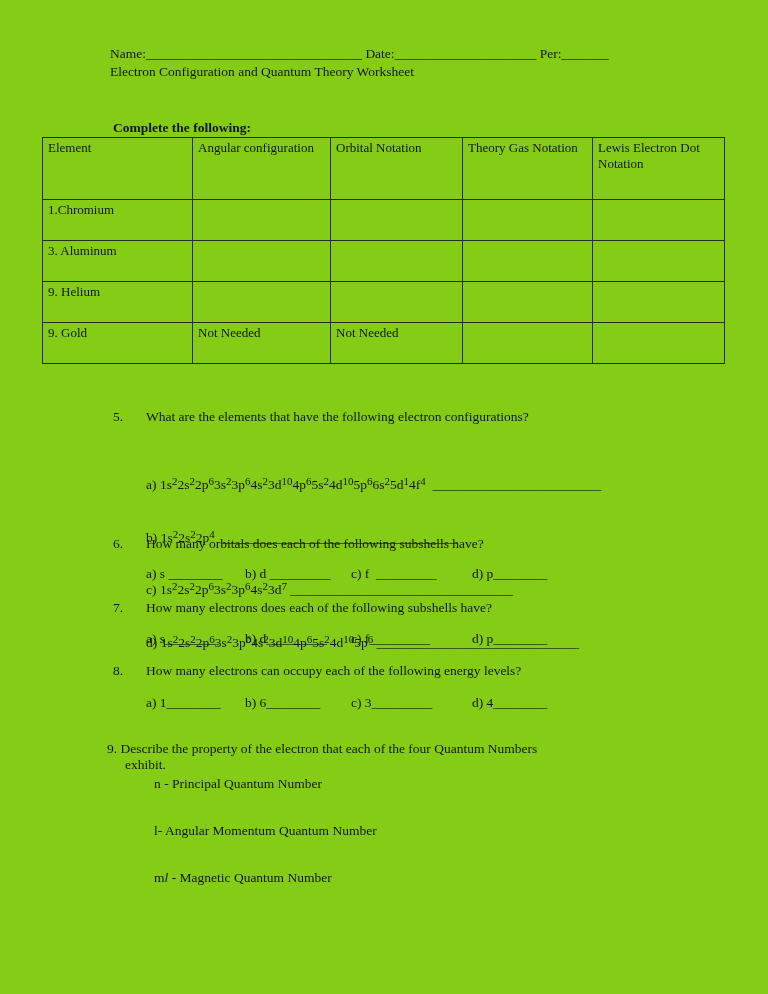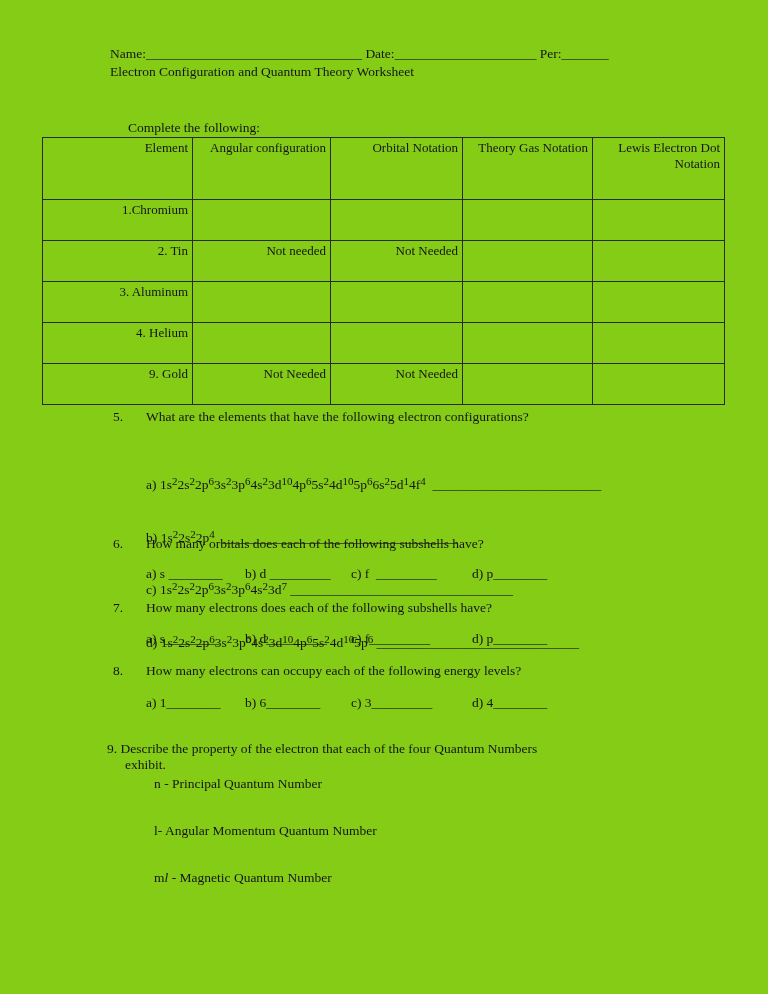--- a/index.html
+++ b/index.html
@@ -13,33 +13,33 @@
     font-size: 13.5px;
     overflow: hidden;
   }
   .abs { position: absolute; }
 
   
   .hdr-line { left: 110px; top: 46px; white-space: pre; }
   .title-line { left: 110px; top: 64px; }
 
   
-  .intro { left: 128px; top: 120px; }
+  .intro { left: 113px; top: 120px; font-weight: bold; }
   table.ws {
     position: absolute;
     left: 42px; top: 137px;
     width: 682px;
     border-collapse: collapse;
     table-layout: fixed;
     font-size: 13px;
   }
   table.ws th, table.ws td {
     border: 1px solid #2a2a2a;
     vertical-align: top;
-    text-align: right;
+    text-align: left;
     font-weight: normal;
     padding: 2px 4px 2px 5px;
     white-space: pre-wrap;
     overflow: hidden;
   }
   table.ws tr.hrow th { height: 57px; }
   table.ws tr.drow td { height: 36px; }
 
   
   .qline { display: flex; }
@@ -89,35 +89,28 @@
       <th>Lewis Electron Dot Notation</th>
     </tr>
     <tr class="drow">
       <td>1.Chromium</td>
       <td></td>
       <td></td>
       <td></td>
       <td></td>
     </tr>
     <tr class="drow">
-      <td>2. Tin</td>
-      <td> Not needed</td>
-      <td>Not Needed</td>
-      <td></td>
-      <td></td>
-    </tr>
-    <tr class="drow">
       <td>3. Aluminum</td>
       <td></td>
       <td></td>
       <td></td>
       <td></td>
     </tr>
     <tr class="drow">
-      <td>4. Helium</td>
+      <td>9. Helium</td>
       <td></td>
       <td></td>
       <td></td>
       <td></td>
     </tr>
     <tr class="drow">
       <td>9. Gold</td>
       <td>Not Needed</td>
       <td>Not Needed</td>
       <td></td>

